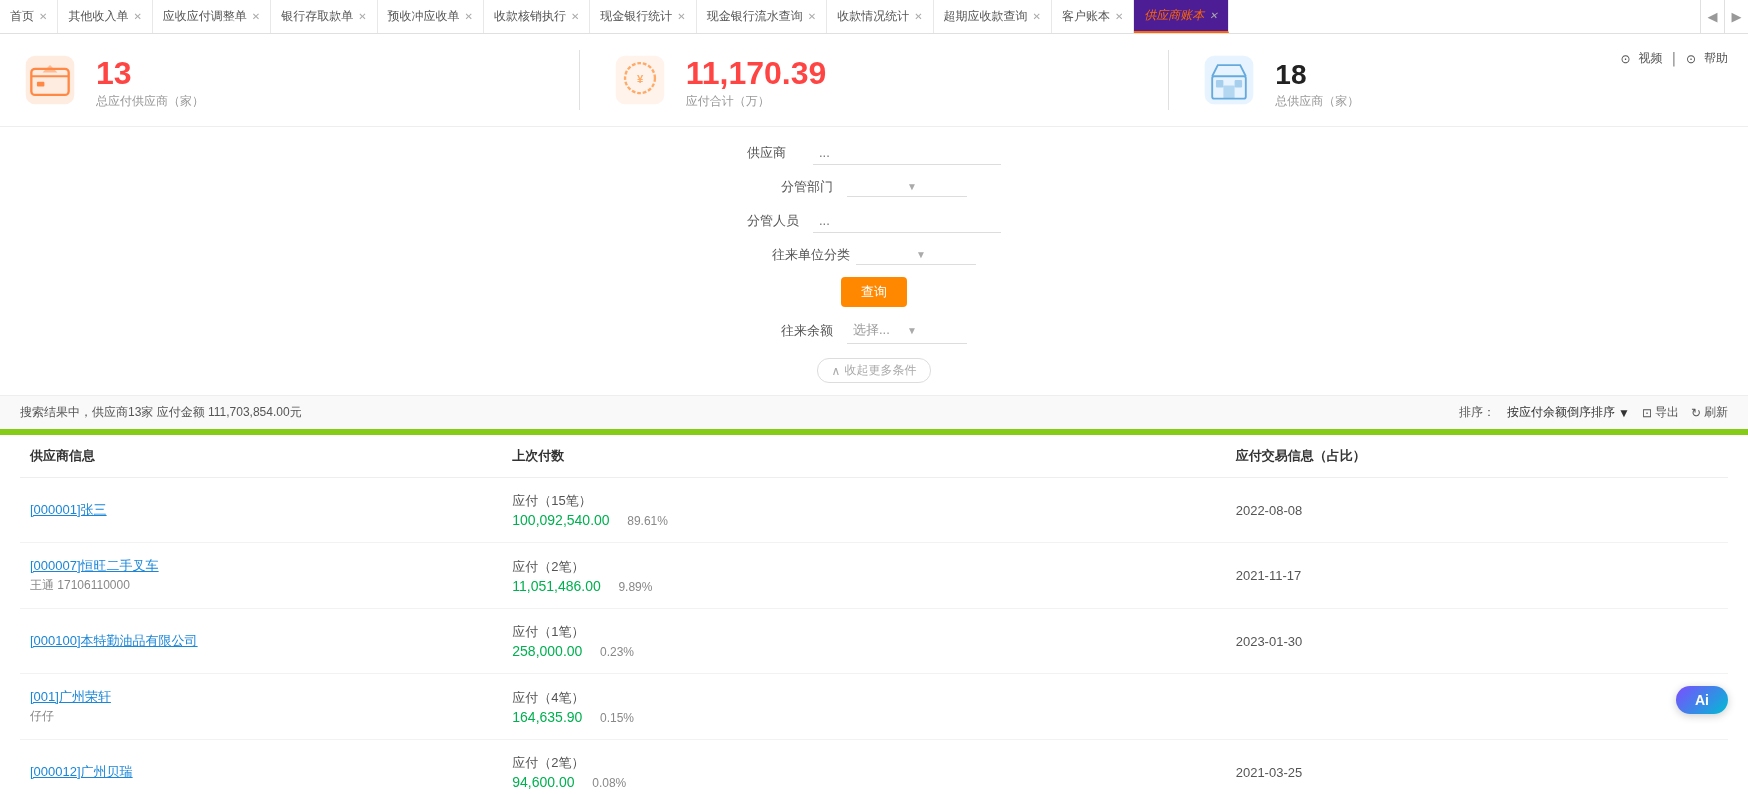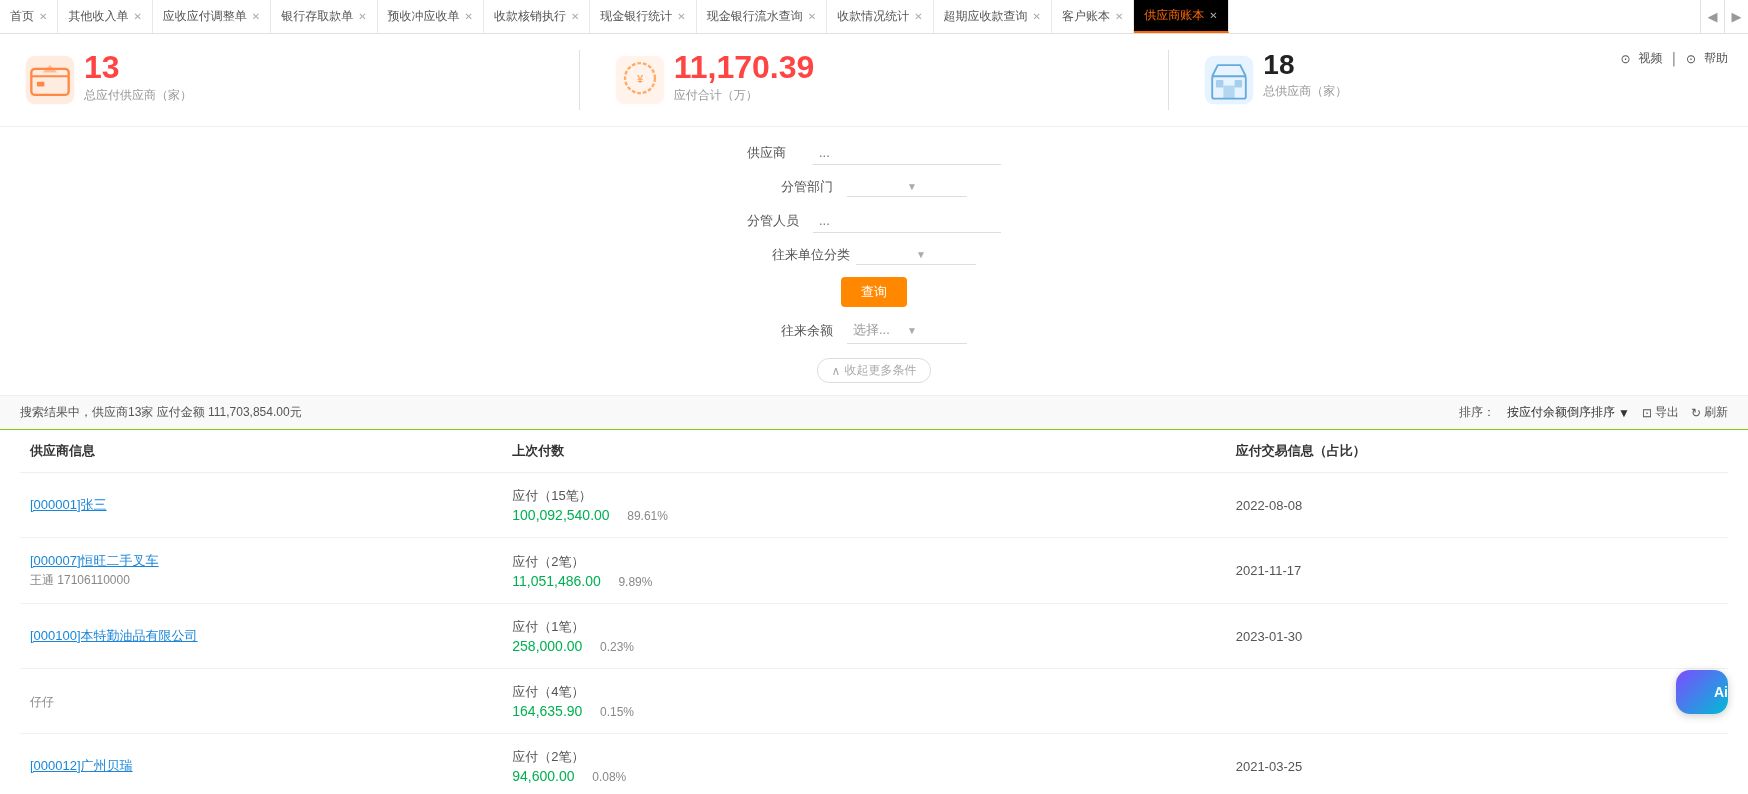--- a/index.html
+++ b/index.html
@@ -22,21 +22,22 @@
       white-space: nowrap;
       border-right: 1px solid #e8e8e8;
       cursor: pointer;
       font-size: 12px;
       color: #555;
       position: relative;
     }
     .nav-tab.active {
       color: #ff6600;
       border-bottom: 2px solid #ff6600;
-      background: #000000;
+      background: #4c1d95;
+      font-style: italic;
     }
     .nav-tab .close-x {
       margin-left: 5px;
       color: #aaa;
       font-size: 10px;
       cursor: pointer;
     }
     .nav-arrows {
       display: flex;
       margin-left: auto;
@@ -57,22 +58,22 @@
     .stats-header {
       background: #fff;
       display: flex;
       align-items: center;
       padding: 16px 20px;
       border-bottom: 1px solid #eee;
       position: relative;
     }
     .stat-block {
       display: flex;
-      align-items: flex-start;
-      gap: 4px;
+      align-items: flex-end;
+      gap: 16px;
       flex: 1;
     }
     .stat-icon {
       width: 60px;
       height: 60px;
       display: flex;
       align-items: center;
       justify-content: center;
     }
     .stat-icon svg { width: 56px; height: 56px; }
@@ -180,21 +181,21 @@
       background: #fff;
     }
 
     
     .results-bar {
       display: flex;
       align-items: center;
       justify-content: space-between;
       padding: 8px 20px;
       background: #f9f9f9;
-      border-bottom: 1px solid #84cc16;
+      border-bottom: 6px solid #84cc16;
       font-size: 12px;
       color: #555;
     }
     .results-right {
       display: flex;
       align-items: center;
       gap: 12px;
       color: #555;
       font-size: 12px;
     }
@@ -279,26 +280,26 @@
     .table-scroll::-webkit-scrollbar { width: 6px; }
     .table-scroll::-webkit-scrollbar-track { background: #f1f1f1; }
     .table-scroll::-webkit-scrollbar-thumb { background: #ccc; border-radius: 3px; }
 
     
     .ai-badge {
       position: fixed;
       right: 20px;
       bottom: 80px;
       width: 52px;
-      height: 44px;
+      height: 28px;
       background: linear-gradient(135deg, #7c4dff, #00bcd4);
       border-radius: 14px;
       display: flex;
       align-items: center;
-      justify-content: flex-end;
+      justify-content: center;
       color: #fff;
       font-size: 14px;
       font-weight: bold;
       cursor: pointer;
       box-shadow: 0 2px 8px rgba(0,0,0,0.2);
     }
   </style>
 </head>
 <body>
 
@@ -531,20 +532,21 @@
         <div>
           <span class="tx-amount">258,000.00</span>
           <span class="tx-pct">0.23%</span>
         </div>
       </div>
       <div class="last-pay-date">2023-01-30</div>
     </div>
 
     <div class="data-row">
       <div>
+        <div><span class="supplier-link">[001]广州荣轩</span></div>
         <div class="supplier-sub">仔仔</div>
       </div>
       <div>
         <div class="tx-info-line">应付（4笔）</div>
         <div>
           <span class="tx-amount">164,635.90</span>
           <span class="tx-pct">0.15%</span>
         </div>
       </div>
       <div class="last-pay-date"></div>

